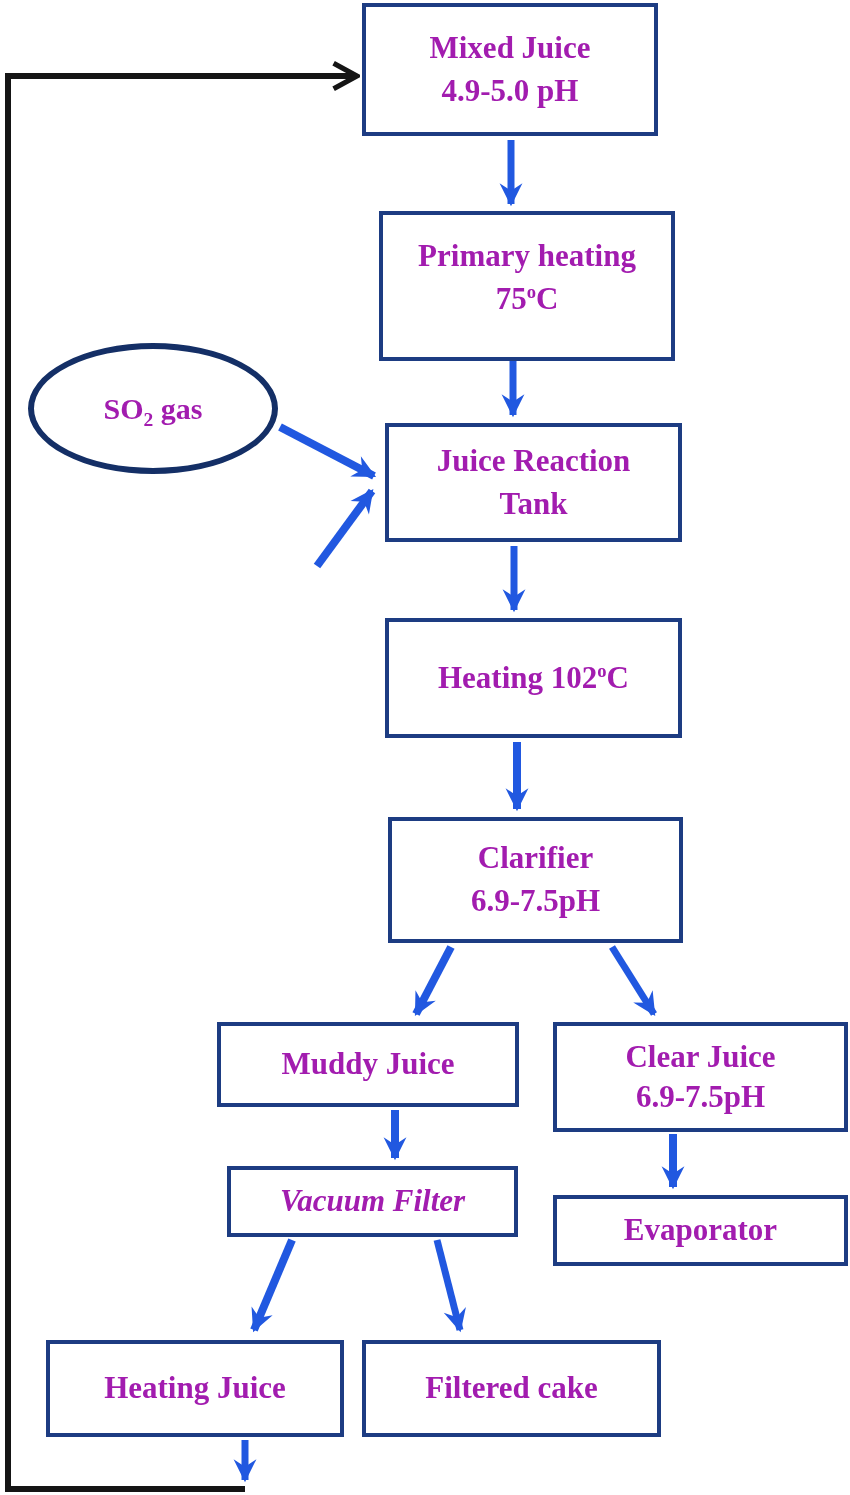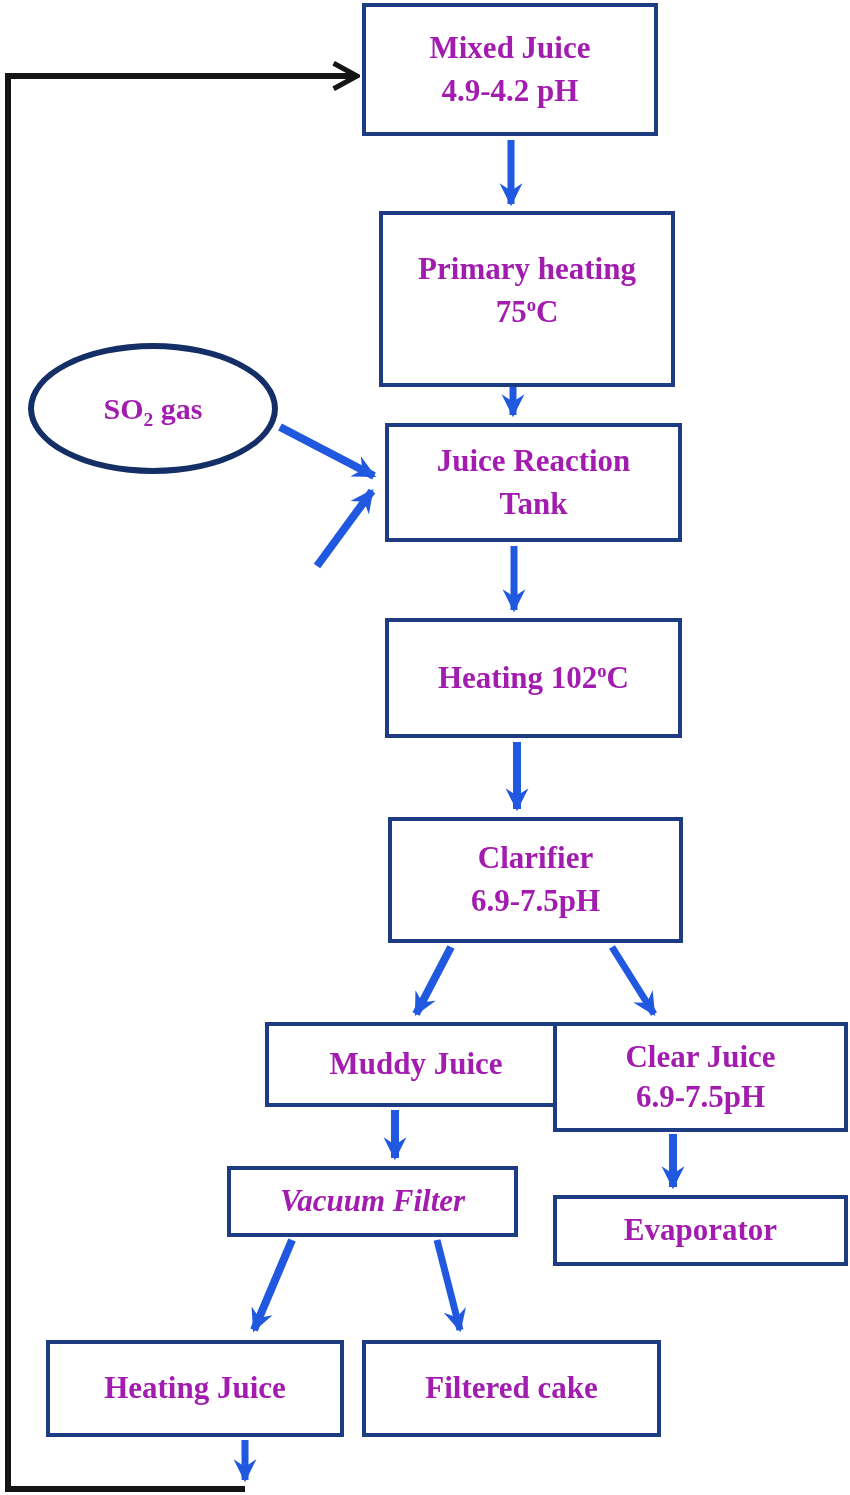--- a/index.html
+++ b/index.html
@@ -35,27 +35,27 @@
   }
   .ellipse {
     border-radius: 50%;
     border: 6px solid #142f66;
   }
   sup.deg { font-size: 0.60em; vertical-align: super; line-height: 0; }
   sub.chem { font-size: 0.65em; vertical-align: sub; line-height: 0; }
 
   
   #mixed-juice        { left: 362px; top: 3px;    width: 296px; height: 133px; }
-  #primary-heating    { left: 379px; top: 211px;  width: 296px; height: 176px; padding-bottom: 16px; }
+  #primary-heating    { left: 379px; top: 211px;  width: 296px; height: 150px; padding-bottom: 16px; }
   #so2-gas            { left: 28px;  top: 343px;  width: 250px; height: 131px; font-size: 30px; }
   #milk-of-lime       { left: 13px;  top: 506px;  width: 300px; height: 106px; font-size: 27px; }
   #juice-reaction-tank{ left: 385px; top: 423px;  width: 297px; height: 119px; }
   #secondary-heating  { left: 385px; top: 618px;  width: 297px; height: 120px; }
   #clarifier          { left: 388px; top: 817px;  width: 295px; height: 126px; }
-  #muddy-juice        { left: 217px; top: 1022px; width: 302px; height: 85px; margin-left: 48px; }
+  #muddy-juice        { left: 217px; top: 1022px; width: 302px; height: 85px; }
   #clear-juice        { left: 553px; top: 1022px; width: 295px; height: 110px; line-height: 1.3; }
   #vacuum-filter      { left: 227px; top: 1166px; width: 291px; height: 71px; font-style: italic; }
   #evaporator         { left: 553px; top: 1195px; width: 295px; height: 71px; }
   #filtered-juice     { left: 46px;  top: 1340px; width: 298px; height: 97px; }
   #filtered-cake      { left: 362px; top: 1340px; width: 299px; height: 97px; }
 </style>
 </head>
 <body>
 
 <div class="canvas">
@@ -82,21 +82,21 @@
     <line x1="612" y1="947" x2="654" y2="1014" stroke="#2158e0" stroke-width="7" marker-end="url(#arrowBlue)"></line>
     <line x1="395" y1="1110" x2="395" y2="1158" stroke="#2158e0" stroke-width="8" marker-end="url(#arrowBlue)"></line>
     <line x1="673" y1="1134" x2="673" y2="1187" stroke="#2158e0" stroke-width="8" marker-end="url(#arrowBlue)"></line>
     <line x1="292" y1="1240" x2="254" y2="1330" stroke="#2158e0" stroke-width="8" marker-end="url(#arrowBlue)"></line>
     <line x1="437" y1="1240" x2="460" y2="1330" stroke="#2158e0" stroke-width="7" marker-end="url(#arrowBlue)"></line>
     <line x1="245" y1="1440" x2="245" y2="1480" stroke="#2158e0" stroke-width="7" marker-end="url(#arrowBlue)"></line>
   </svg>
 
   <div class="node" id="mixed-juice">
     <span>Mixed Juice</span>
-    <span>4.9-4.2 pH</span>
+    <span>4.9-5.0 pH</span>
   </div>
 
   <div class="node" id="primary-heating">
     <span>Primary heating</span>
     <span><span>75</span><sup class="deg">o</sup><span>C</span></span>
   </div>
 
   <div class="node ellipse" id="so2-gas">
     <span><span>SO</span><sub class="chem">2</sub><span> gas</span></span>
   </div>

